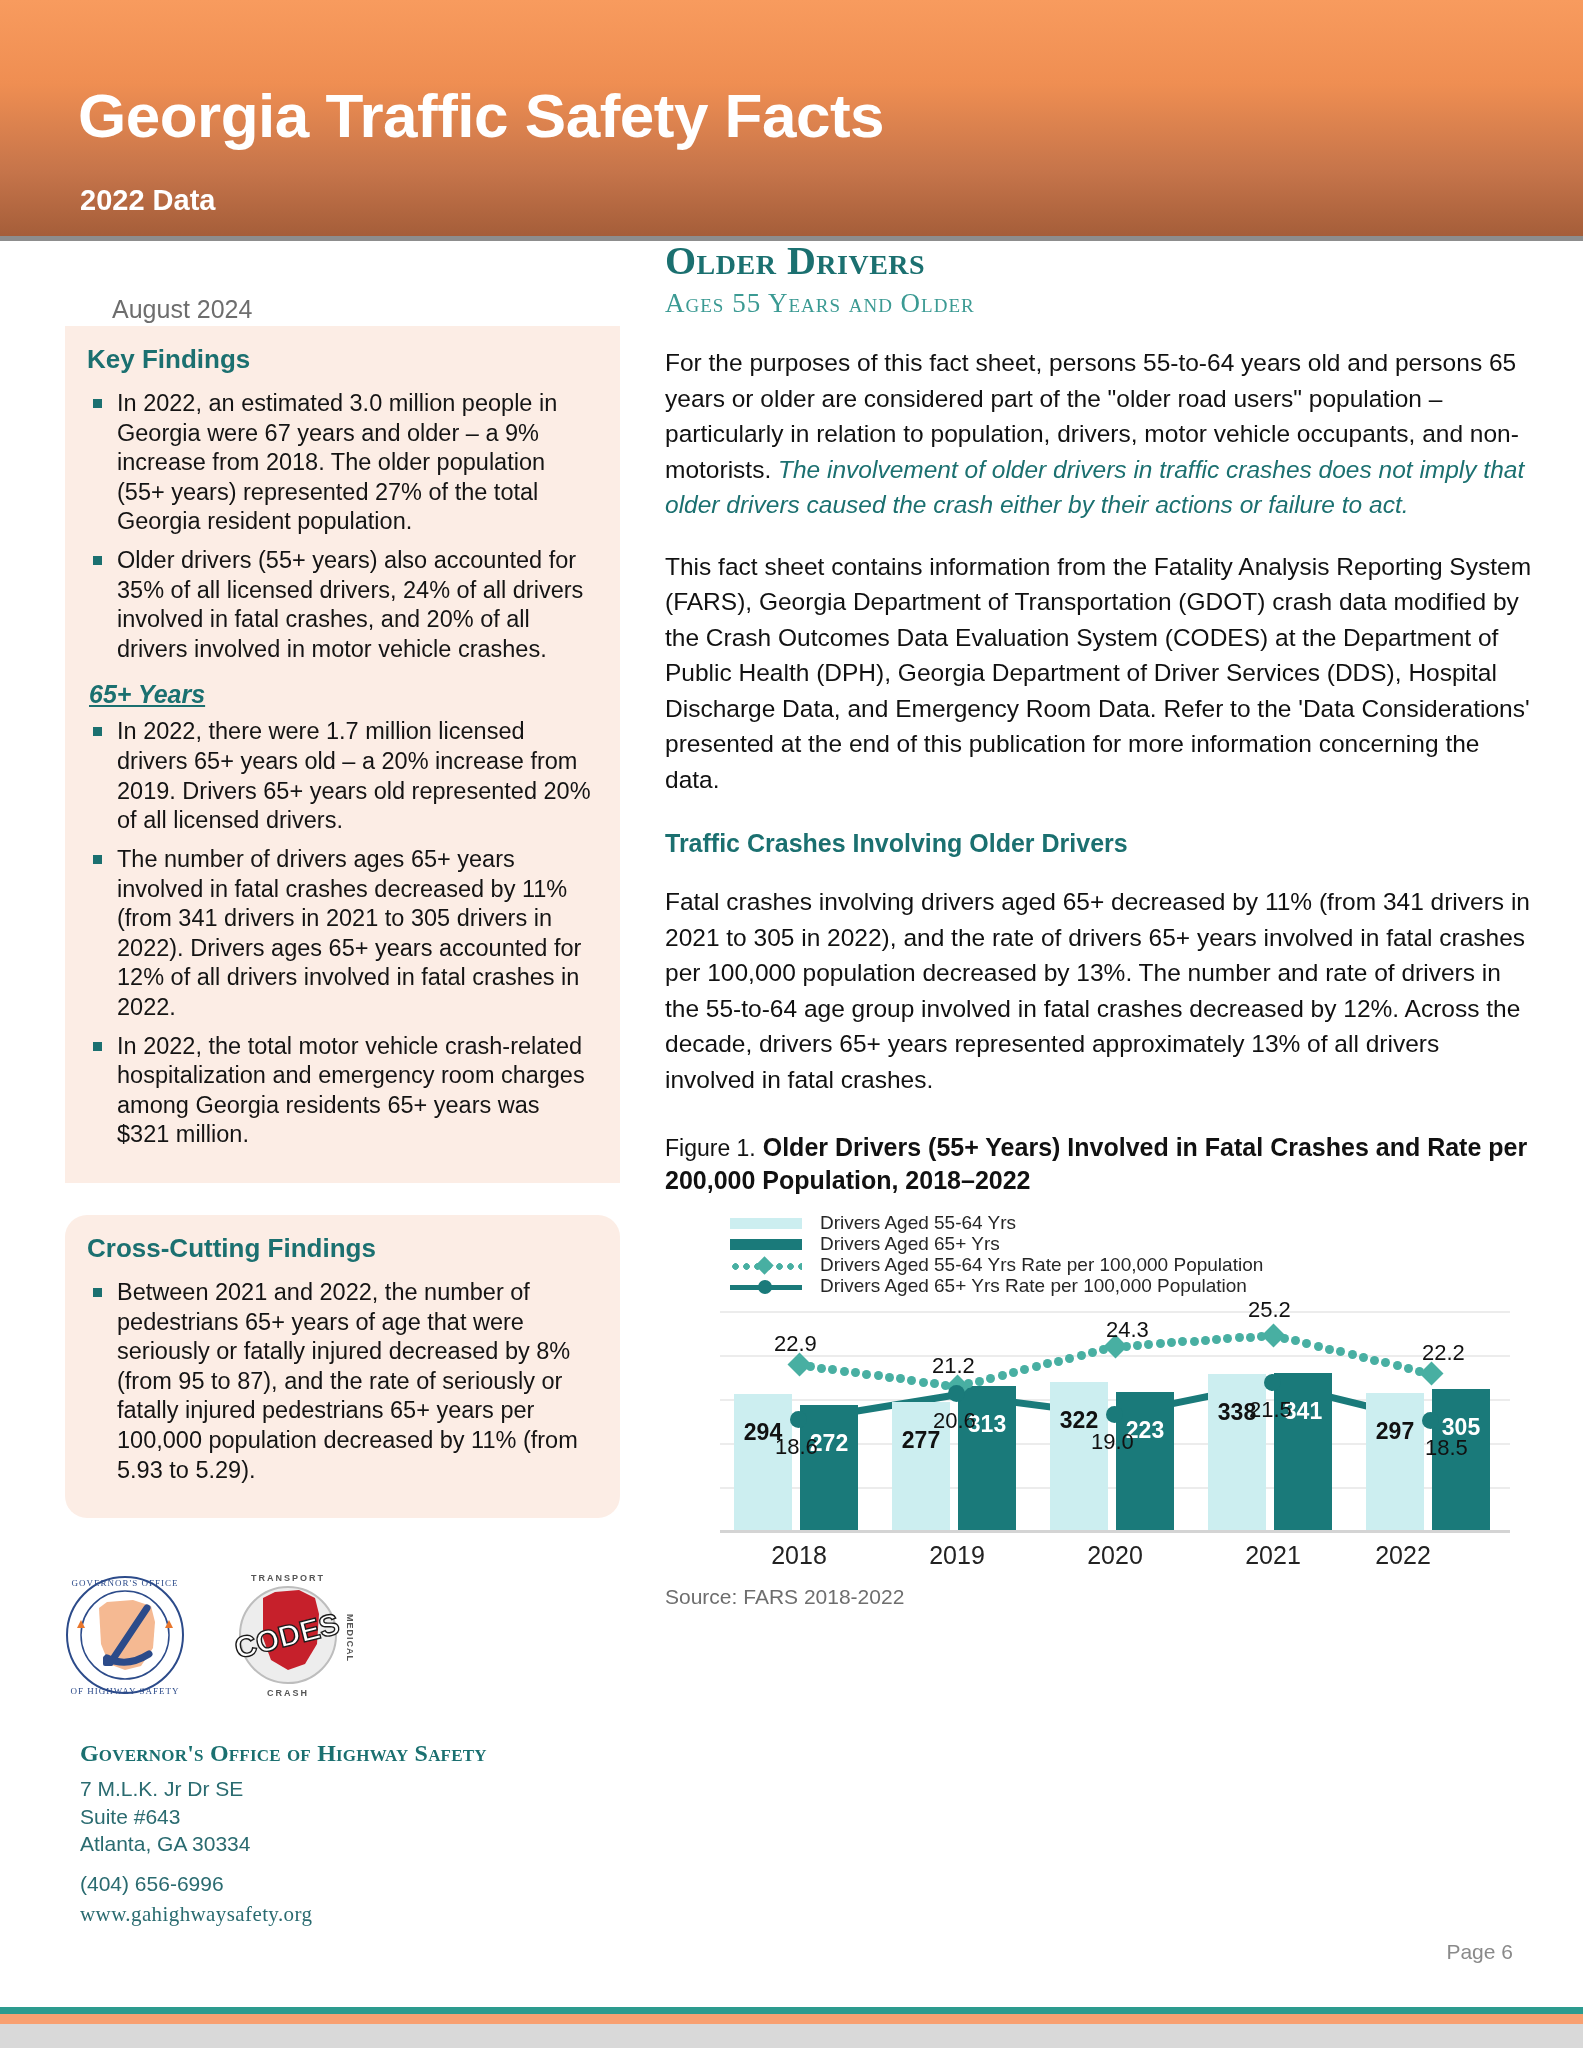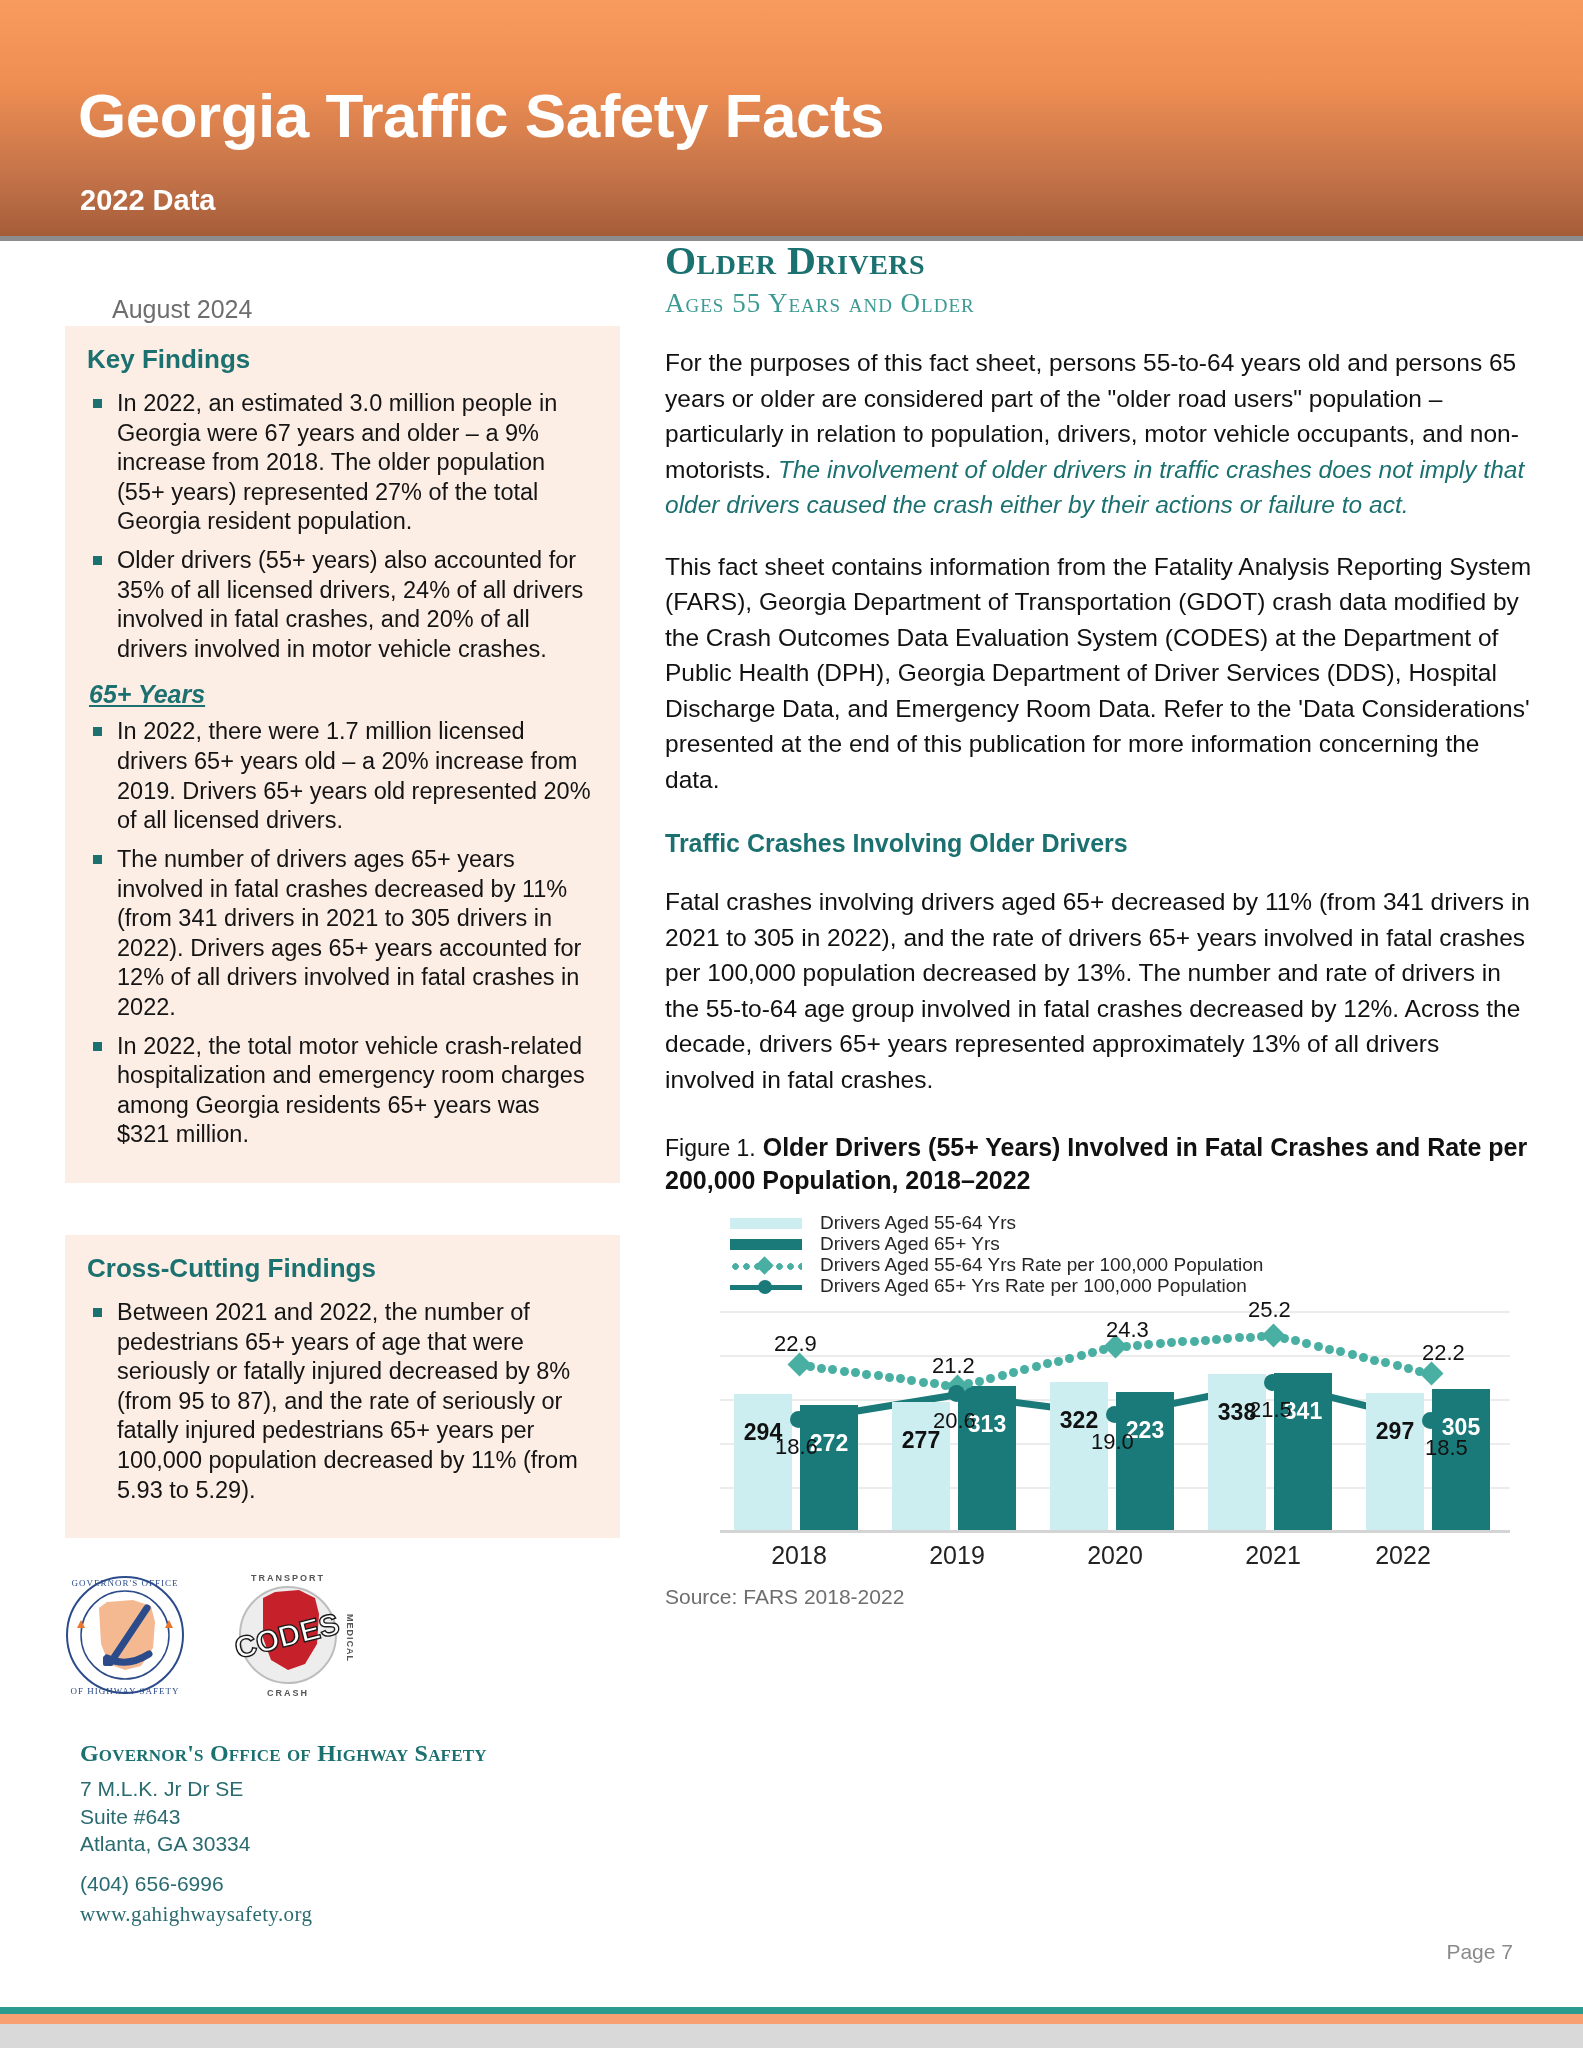--- a/index.html
+++ b/index.html
@@ -36,21 +36,21 @@
   .date-line {
     position: absolute; left: 80px; top: 55px;
     font-size: 25px; color: #6e6e6e; margin-left: 32px;
   }
   .panel {
     position: absolute; left: 65px; width: 555px;
     background: #FCEDE5;
     padding: 18px 22px 24px 22px;
   }
   .panel-a { top: 86px; }
-  .panel-b { top: 995px; }
+  .panel-b { top: 975px; border-radius: 22px; }
   .panel-h {
     font-size: 26px; font-weight: bold; color: #1B7070;
     margin-bottom: 14px;
   }
   .sub-h {
     font-size: 25px; font-weight: bold; font-style: italic; color: #1B7070;
     text-decoration: underline; margin: 16px 0 8px 2px;
   }
   ul.blist { list-style: none; margin: 0; padding: 0; }
   ul.blist li {
@@ -395,16 +395,16 @@
         <div class="xlabel" style="left: 0px;">2018</div>
         <div class="xlabel" style="left: 158px;">2019</div>
         <div class="xlabel" style="left: 316px;">2020</div>
         <div class="xlabel" style="left: 474px;">2021</div>
         <div class="xlabel" style="left: 604px;">2022</div>
       </div>
     <div class="src">Source: FARS 2018-2022</div>
   </div>
 </div>
 
-<div class="pagenum">Page 7</div>
+<div class="pagenum">Page 6</div>
 <div class="foot-teal"></div>
 <div class="foot-orange"></div>
 <div class="foot-grey"></div>
 
 </body></html>

